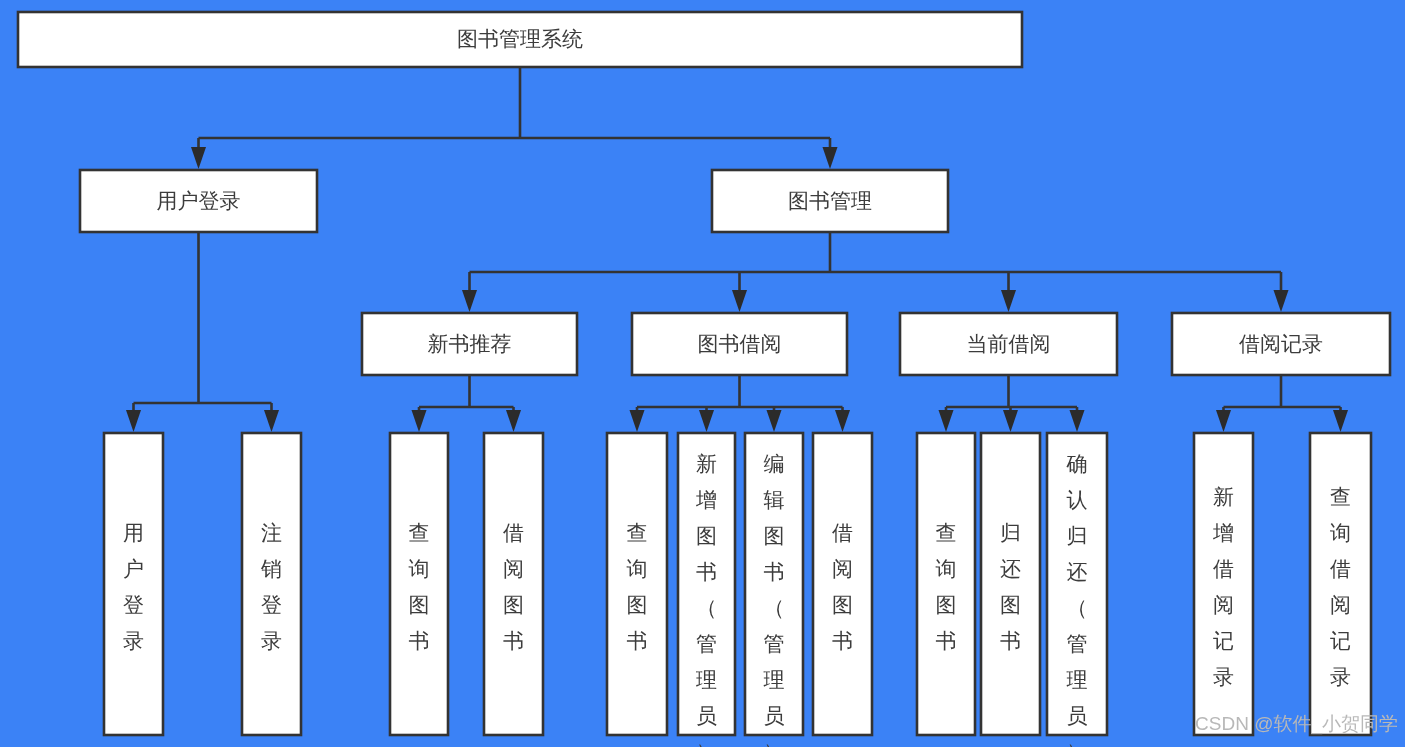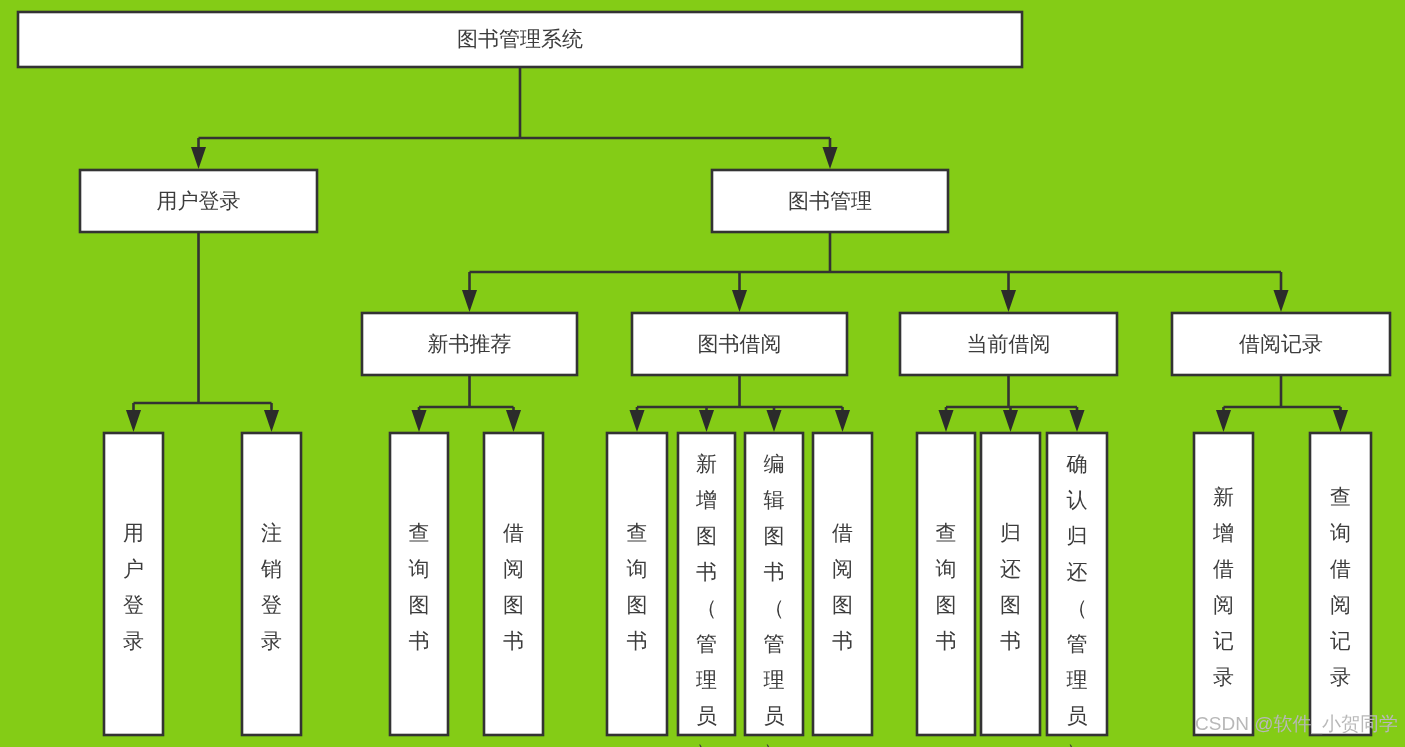--- a/index.html
+++ b/index.html
@@ -10,21 +10,21 @@
   body {
     width: 1405px;
     height: 747px;
     font-family: "Liberation Sans", "DejaVu Sans", sans-serif;
     overflow: hidden;
   }
   #diagram-root {
     position: relative;
     width: 1405px;
     height: 747px;
-    background: #84cc16;
+    background: #3b82f6;
   }
   svg.diagram-canvas {
     position: absolute;
     left: 0;
     top: 0;
     width: 1405px;
     height: 747px;
     display: block;
   }
   .node-box {

